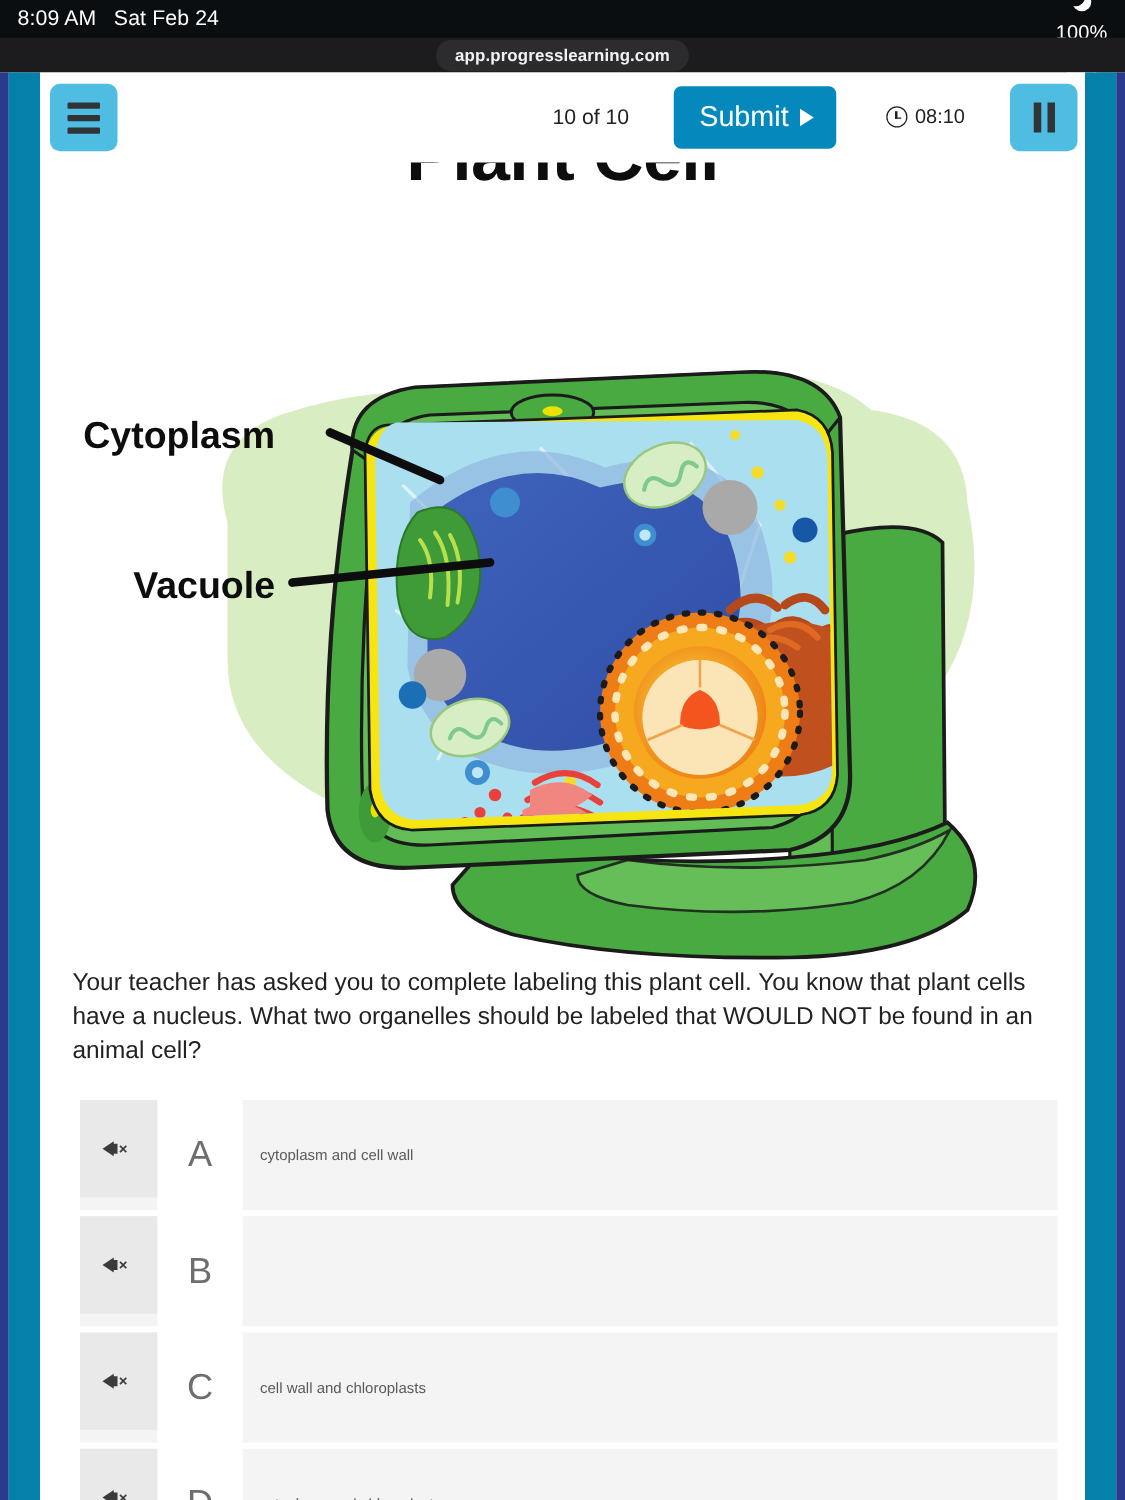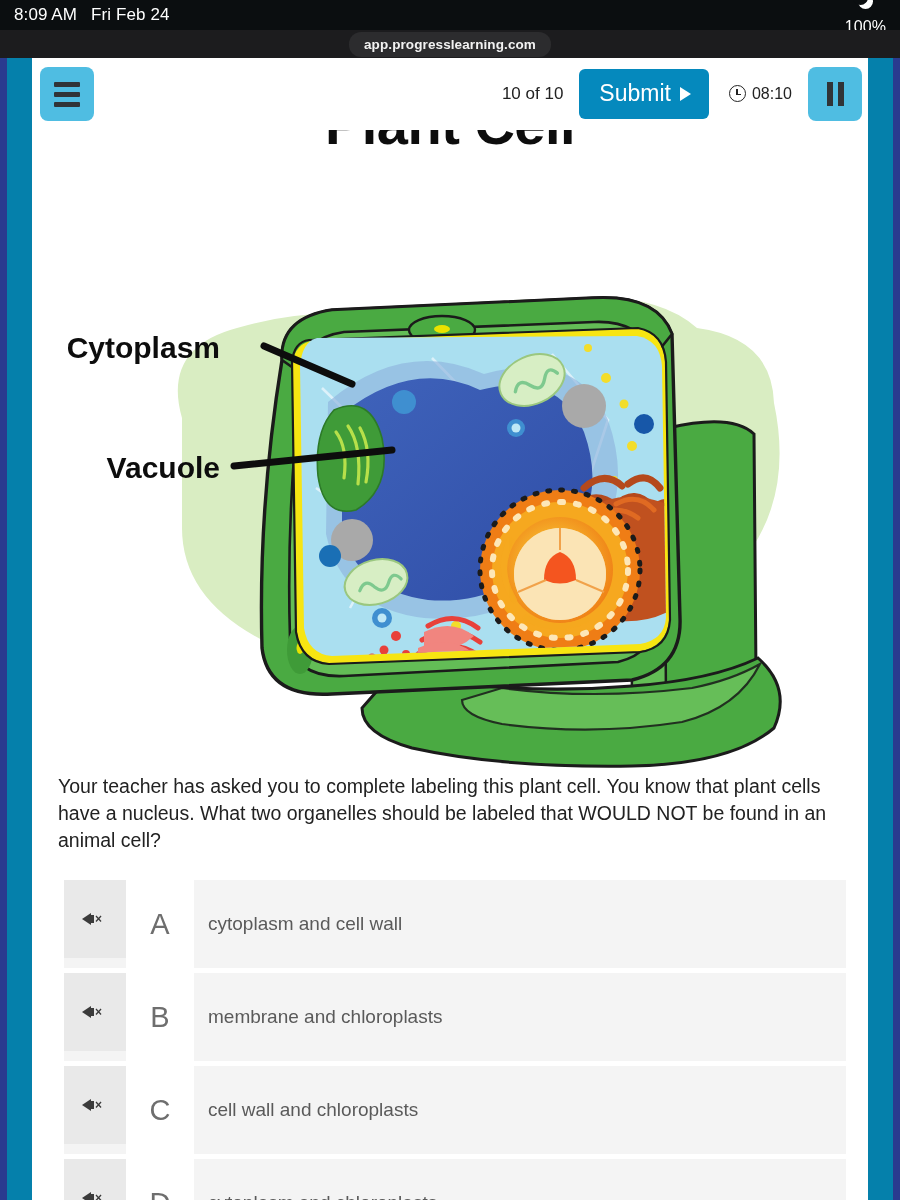--- a/index.html
+++ b/index.html
@@ -60,21 +60,21 @@
   .rail-r-teal{ left:868px; } .rail-r-navy{ left:893px; }
 
   .page{
     position:absolute; left:32px; top:0; width:836px; height:1142px;
     background:#fff; overflow:hidden;
   }
 
   
   .toolbar{
     position:absolute; top:0; left:0; width:836px; height:72px;
-    display:flex; align-items:center; padding:0 6px 0 8px;
+    display:flex; align-items:center; padding:0 6px 0 8px;gap:20px;
   }
   .hamburger{
     width:54px; height:54px; background:#4fbde2; border:none; border-radius:8px;
     display:flex; flex-direction:column; justify-content:center; align-items:center;
     gap:5px; cursor:pointer;
   }
   .hamburger span{ display:block; width:26px; height:5px; background:#303437; border-radius:1px; }
   .tb-spacer{ flex:1; }
   .qcount{ font-size:17px; color:#222; margin-right:16px; white-space:nowrap; }
   .submit-btn{
@@ -138,30 +138,30 @@
   }
   .spk-ic .body{ position:absolute; left:8px; top:6px; width:4px; height:8px; background:#3b3b3b; }
   .spk-ic .x{ position:absolute; left:13px; top:4px; font-size:12px; font-weight:bold;
     color:#3b3b3b; line-height:12px; }
   .ans-letter{
     width:68px; background:#fff; display:flex; align-items:center;
     justify-content:center; font-size:29px; color:#6e6e6e; height:88px;
   }
   .ans-text{
     flex:1; display:flex; align-items:center; padding-left:14px;
-    font-size:19px; color:#5a5a5a;
+    font-size:12px; color:#5a5a5a;
   }
 </style>
 </head>
 <body>
 
 <div class="statusbar">
   <div class="sb-left">
     <span>8:09 AM</span>
-    <span>Fri Feb 24</span>
+    <span>Sat Feb 24</span>
   </div>
   <div class="sb-right">
     <span class="wifi-ic">
         <i></i>
         <i></i>
         <i></i>
       </span>
     <span class="moon-ic"></span>
     <span>100%</span>
     <span class="batt">
@@ -387,21 +387,20 @@
 
       <div class="ans-row">
         <div class="ans-spk">
           <span class="spk-ic">
               <span class="cone"></span>
               <span class="body"></span>
               <span class="x">×</span>
             </span>
         </div>
         <div class="ans-letter">B</div>
-        <div class="ans-text">membrane and chloroplasts</div>
       </div>
 
       <div class="ans-row">
         <div class="ans-spk">
           <span class="spk-ic">
               <span class="cone"></span>
               <span class="body"></span>
               <span class="x">×</span>
             </span>
         </div>

